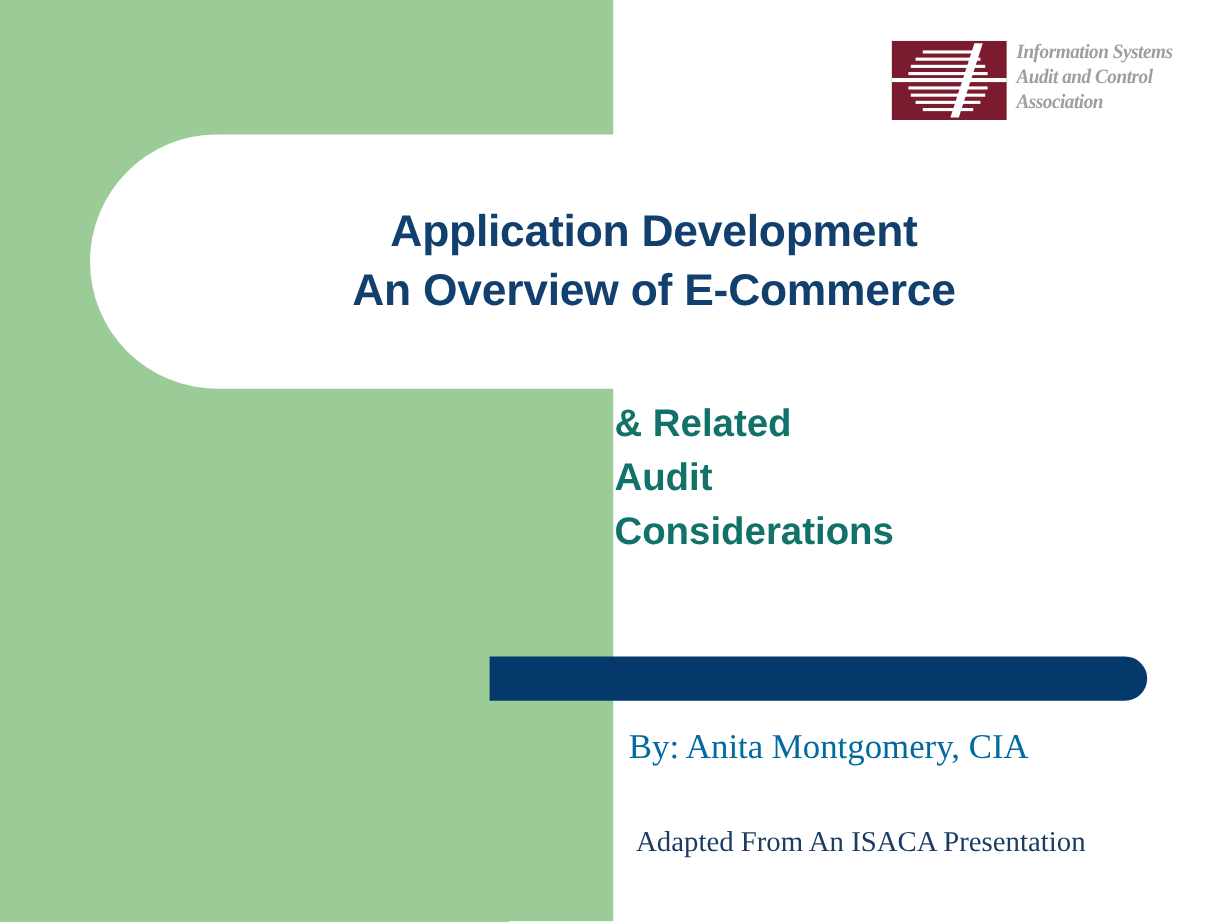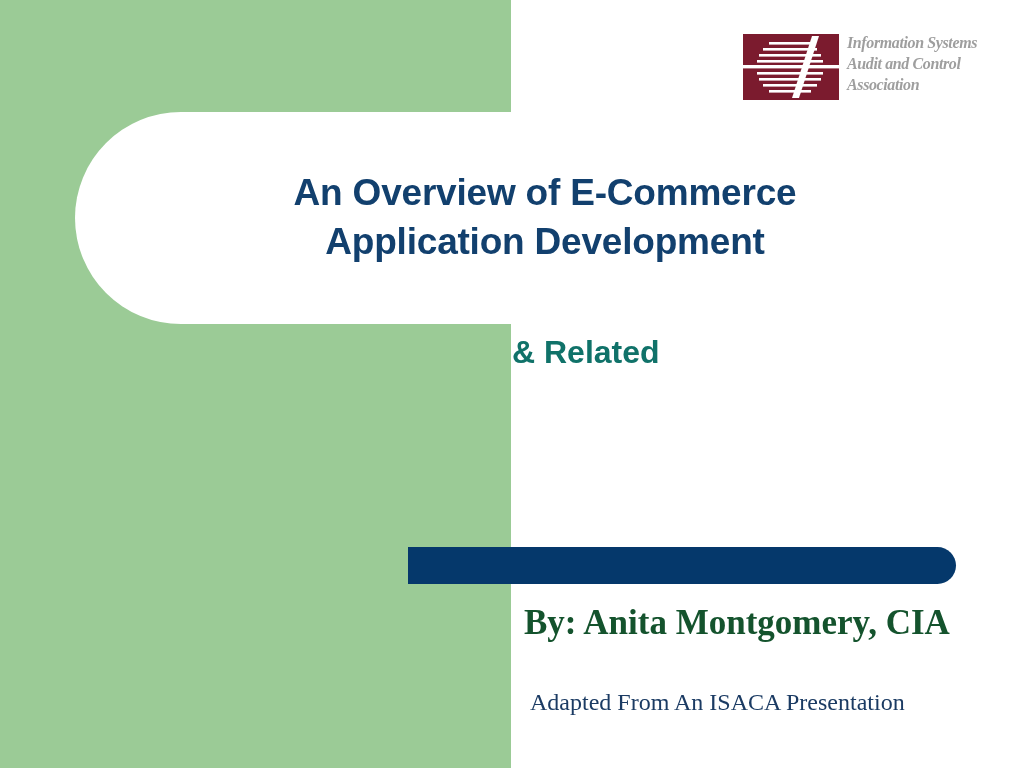--- a/index.html
+++ b/index.html
@@ -82,24 +82,24 @@
     border-top-right-radius: 19px;
     border-bottom-right-radius: 19px;
   }
 
   
   .byline {
     position: absolute;
     left: 524px;
     top: 605px;
     width: 470px;
-    color: #14532d;
+    color: #0369a1;
     font-family: "Liberation Serif", serif;
-    font-weight: bold;
-    font-size: 35px;
+    font-weight: normal;
+    font-size: 29px;
     line-height: 36px;
     white-space: nowrap;
   }
 
   
   .credit {
     position: absolute;
     left: 530px;
     top: 689px;
     width: 470px;
@@ -146,26 +146,28 @@
 </head>
 <body>
 
 <div id="slide">
 
   <div class="green-panel"></div>
 
   <div class="title-capsule"></div>
 
   <div class="title-block">
+    <span class="title-line">Application Development</span>
     <span class="title-line">An Overview of E-Commerce</span>
-    <span class="title-line">Application Development</span>
   </div>
 
   <div class="subtitle-block">
     <span class="subtitle-line">&amp; Related</span>
+    <span class="subtitle-line">Audit</span>
+    <span class="subtitle-line">Considerations</span>
   </div>
 
   <div class="accent-bar"></div>
 
   <div class="byline">By: Anita Montgomery, CIA</div>
 
   <div class="credit">Adapted From An ISACA Presentation</div>
 
   <div class="logo">
     <svg class="logo-mark" viewBox="0 0 96 66" xmlns="http://www.w3.org/2000/svg">

